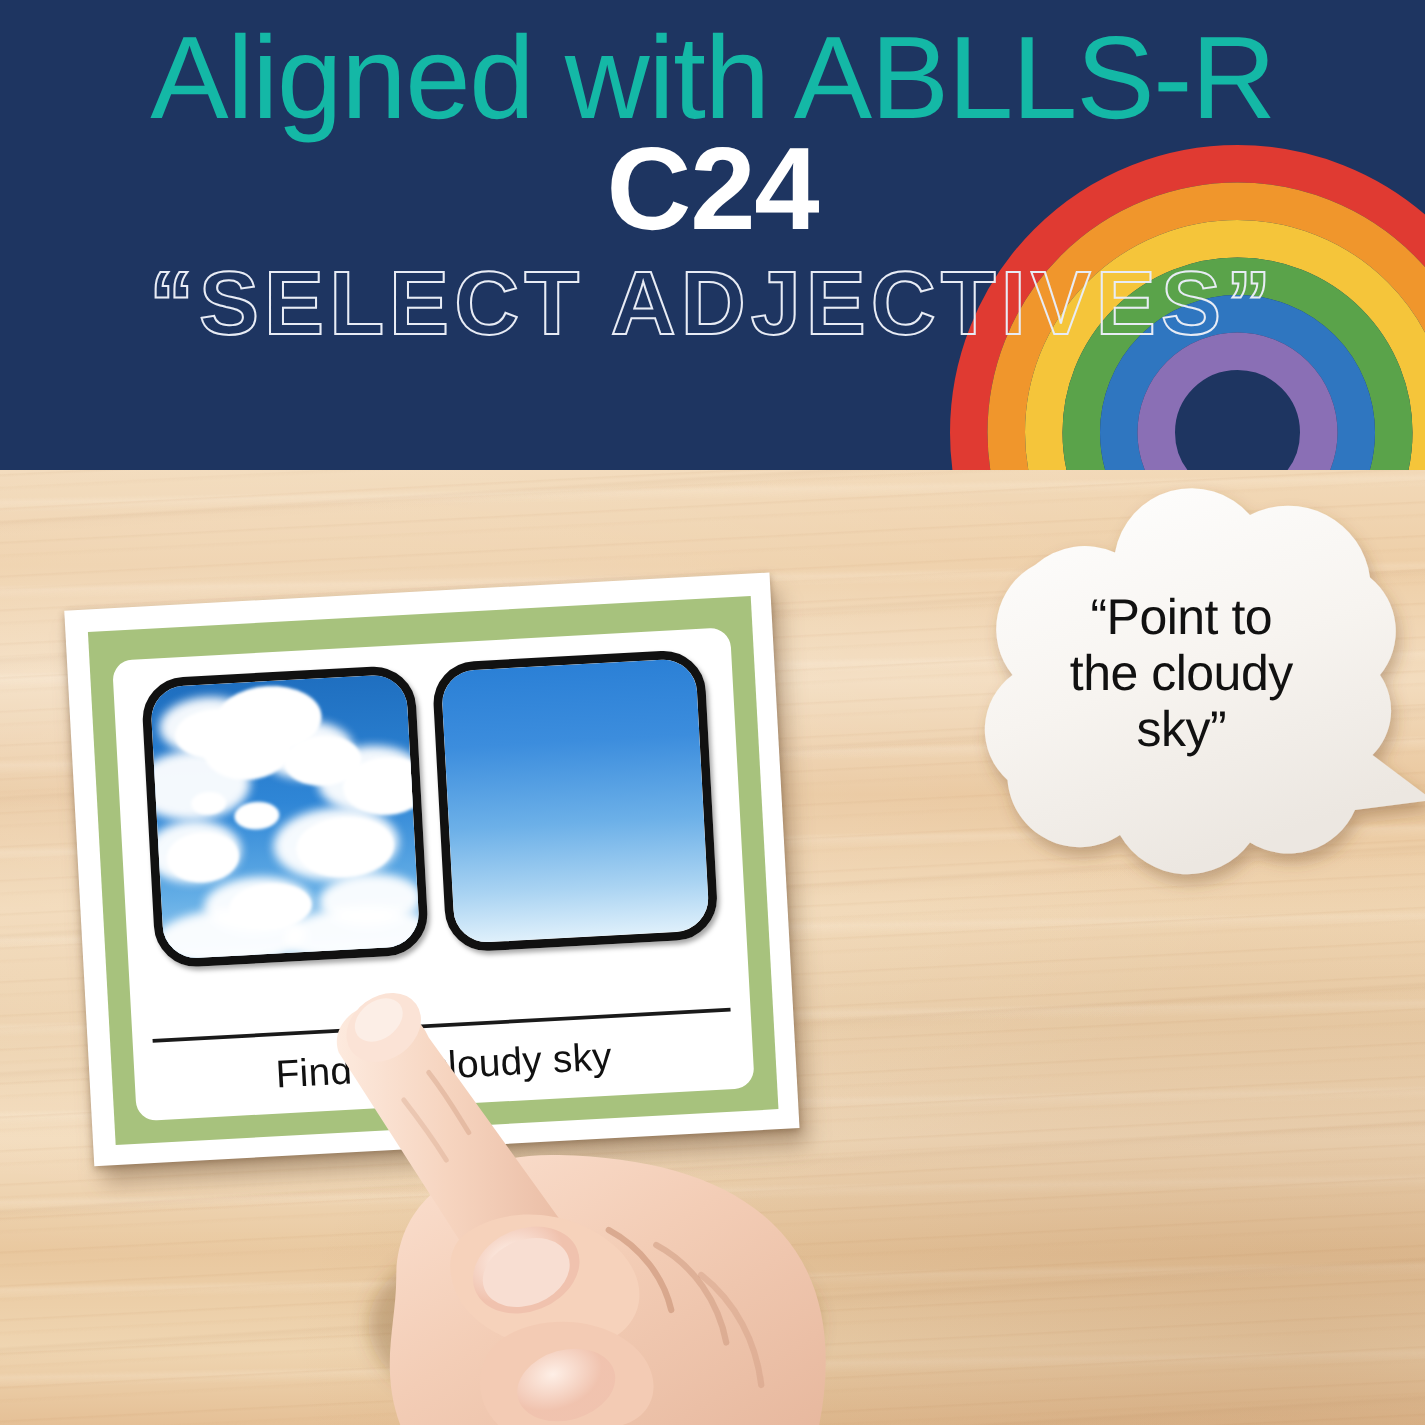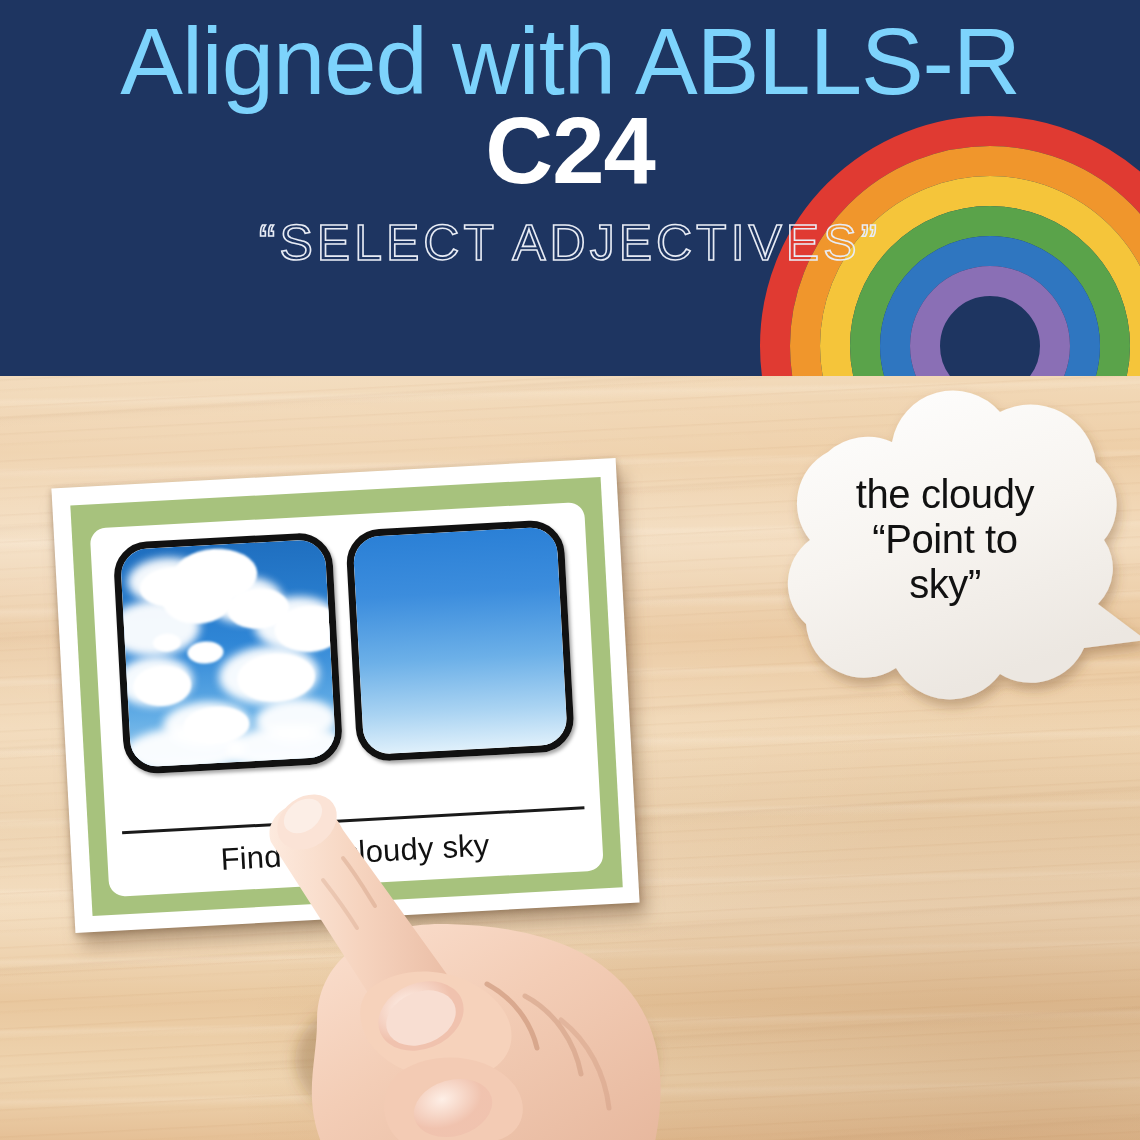--- a/index.html
+++ b/index.html
@@ -16,29 +16,29 @@
     position:absolute;left:0;top:0;width:1140px;height:376px;
     background:#1e3561;overflow:hidden;z-index:5;
   }
   .banner-text{
     position:absolute;left:0;top:0;width:1140px;height:376px;
     display:flex;flex-direction:column;align-items:center;
     justify-content:flex-start;padding-top:14px;box-sizing:border-box;
     z-index:3;
   }
   .title-l1{
-    color:#7dd3fc;font-size:94px;line-height:1.02;font-weight:400;
+    color:#14b8a6;font-size:94px;line-height:1.02;font-weight:400;
     letter-spacing:-1px;white-space:nowrap;
   }
   .title-l2{
     color:#ffffff;font-size:94px;line-height:1.0;font-weight:700;
     letter-spacing:-1px;margin-top:-6px;
   }
   .subtitle{
-    margin-top:16px;font-size:50px;letter-spacing:4px;font-weight:400;
+    margin-top:4px;font-size:72px;letter-spacing:4px;font-weight:700;
     color:transparent;
     -webkit-text-stroke:1.6px #e8ecf5;
     white-space:nowrap;
   }
 
   
   .rainbow{
     position:absolute;right:-80px;bottom:-200px;
     width:460px;height:460px;z-index:2;pointer-events:none;
   }
@@ -305,19 +305,19 @@
           a58 58 0 0 1 -84 26
           a62 62 0 0 1 -104 -6
           a58 58 0 0 1 -90 -44
           a54 54 0 0 1 4 -84
           a58 58 0 0 1 18 -88
           a60 60 0 0 1 64 -10
           Z"></path>
       </g>
     </svg>
     <div class="bubble-text">
+      <div>“Point to</div>
       <div>the cloudy</div>
-      <div>“Point to</div>
       <div>sky”</div>
     </div>
   </div>
 
 </div>
 
 </body></html>

